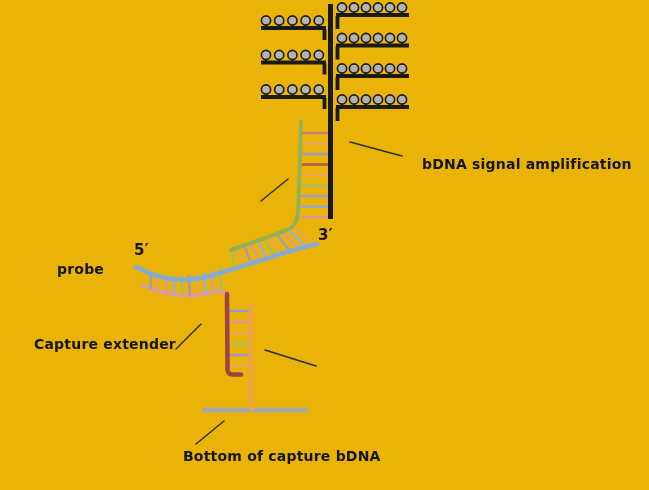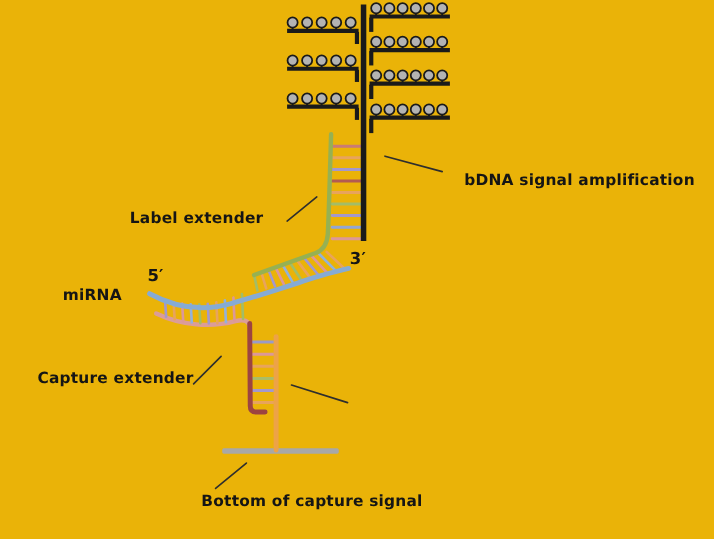--- a/index.html
+++ b/index.html
@@ -157,25 +157,24 @@
       <line x1="292.4" y1="96" x2="292.4" y2="91" stroke="#1a1a1a" stroke-width="1.8" stroke-linecap="butt"></line>
       <circle cx="292.4" cy="89.5" r="4.6" fill="#b3b3b3" stroke="#1a1a1a" stroke-width="1.6"></circle>
       <line x1="305.6" y1="96" x2="305.6" y2="91" stroke="#1a1a1a" stroke-width="1.8" stroke-linecap="butt"></line>
       <circle cx="305.6" cy="89.5" r="4.6" fill="#b3b3b3" stroke="#1a1a1a" stroke-width="1.6"></circle>
       <line x1="318.8" y1="96" x2="318.8" y2="91" stroke="#1a1a1a" stroke-width="1.8" stroke-linecap="butt"></line>
       <circle cx="318.8" cy="89.5" r="4.6" fill="#b3b3b3" stroke="#1a1a1a" stroke-width="1.6"></circle>
     </svg>
 
   <div class="lbl" style="left:422px;top:156px">bDNA signal amplification</div>
 
-  <div class="lbl" style="left:118px;top:191px">Label extender</div>
 
-  <div class="lbl" style="left:57px;top:261px">miRNA</div>
+  <div class="lbl" style="left:57px;top:261px">probe</div>
 
   <div class="lbl prime" style="left:134px;top:241px">5′</div>
 
   <div class="lbl prime" style="left:318px;top:226px">3′</div>
 
   <div class="lbl" style="left:34px;top:336px">Capture extender</div>
 
 
-  <div class="lbl" style="left:183px;top:448px">Bottom of capture signal</div>
+  <div class="lbl" style="left:183px;top:448px">Bottom of capture bDNA</div>
 </div>
 
 </body></html>

